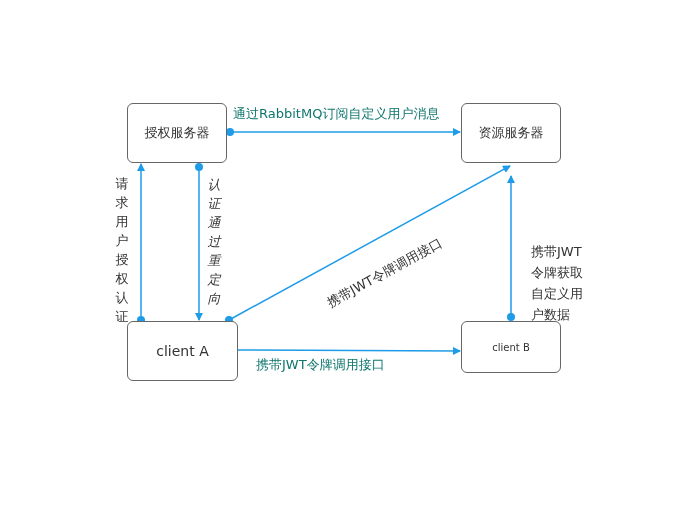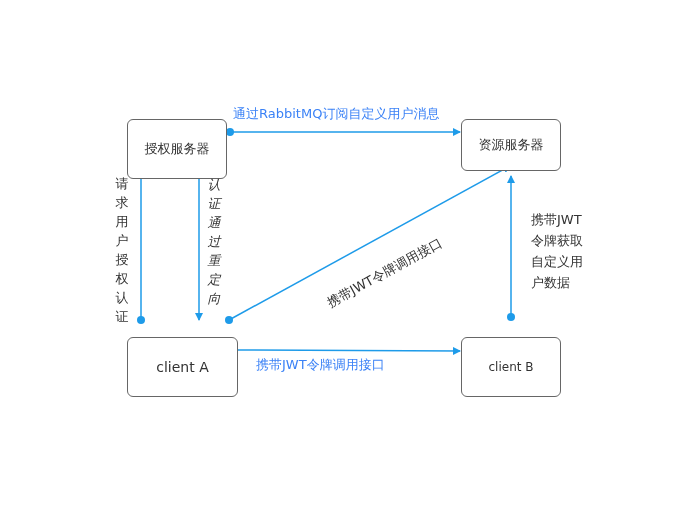--- a/index.html
+++ b/index.html
@@ -1,24 +1,24 @@
 <!DOCTYPE html>
 <html><head>
 <meta charset="utf-8">
 <style>
   html, body { margin:0; padding:0; background:#ffffff; }
   body { width:693px; height:509px; position:relative; overflow:hidden;
          font-family:"DejaVu Sans","Liberation Sans",sans-serif; color:#333333; }
   svg.edges { position:absolute; left:0; top:0; width:693px; height:509px; }
   .node { position:absolute; box-sizing:border-box; border:1px solid #666666; border-radius:6px;
           background:#ffffff; display:flex; align-items:center; justify-content:center;
-          font-size:13px; color:#333333;margin-top:16px; }
-  .lbl { position:absolute; font-size:13px; color:#3b82f6; white-space:nowrap; line-height:1; }
+          font-size:13px; color:#333333; }
+  .lbl { position:absolute; font-size:13px; color:#0f766e; white-space:nowrap; line-height:1; }
   .vlbl { position:absolute; font-size:13px; color:#333333; width:14px; line-height:19px; text-align:center; word-break:break-all; }
-  .blk { position:absolute; font-size:13px; color:#333333; line-height:21px; width:62px; }
+  .blk { position:absolute; font-size:13px; color:#333333; line-height:21px; width:62px;margin-top:32px; }
   .diag { position:absolute; font-size:13px; color:#333333; white-space:nowrap; transform-origin:0 0; }
 </style>
 </head>
 <body>
 
 <svg class="edges" viewBox="0 0 693 509">
   <defs>
     <marker id="arr" markerWidth="8" markerHeight="8" refX="7" refY="4" orient="auto" markerUnits="userSpaceOnUse">
       <path d="M0,0 L8,4 L0,8 Z" fill="#1e9be9"></path>
     </marker>
@@ -51,27 +51,27 @@
 
   <g>
     <line x1="511" y1="317" x2="511" y2="176" stroke="#1e9be9" stroke-width="1.5" marker-end="url(#arr)"></line>
     <circle cx="511" cy="317" r="4" fill="#1e9be9"></circle>
   </g>
 </svg>
 
 <div class="node" style="left:127px;top:103px;width:100px;height:60px;">
   <span>授权服务器</span>
 </div>
-<div class="node" style="left:461px;top:103px;width:100px;height:52px;">
+<div class="node" style="left:461px;top:103px;width:100px;height:60px;">
   <span>资源服务器</span>
 </div>
 <div class="node" style="left:127px;top:321px;width:111px;height:60px;font-size:14px;">
   <span>client A</span>
 </div>
-<div class="node" style="left:461px;top:321px;width:100px;height:60px;font-size:12px;">
+<div class="node" style="left:461px;top:321px;width:100px;height:52px;font-size:10px;">
   <span>client B</span>
 </div>
 
 <div class="lbl" style="left:233px;top:107px;">通过RabbitMQ订阅自定义用户消息</div>
 
 <div class="vlbl" style="left:115px;top:174px;">请求用户授权认证</div>
 
 <div class="vlbl" style="left:207px;top:175px;font-style:italic;">认证通过重定向</div>
 
 <div class="diag" style="left:324px;top:296px;transform:rotate(-28.7deg);">携带JWT令牌调用接口</div>

